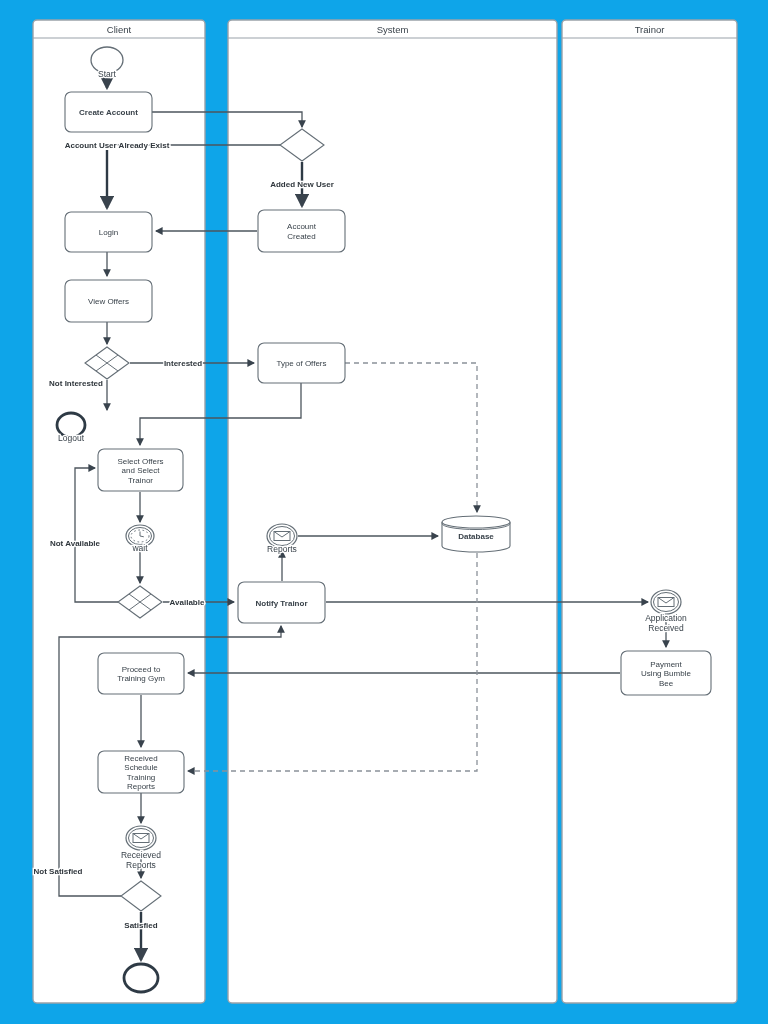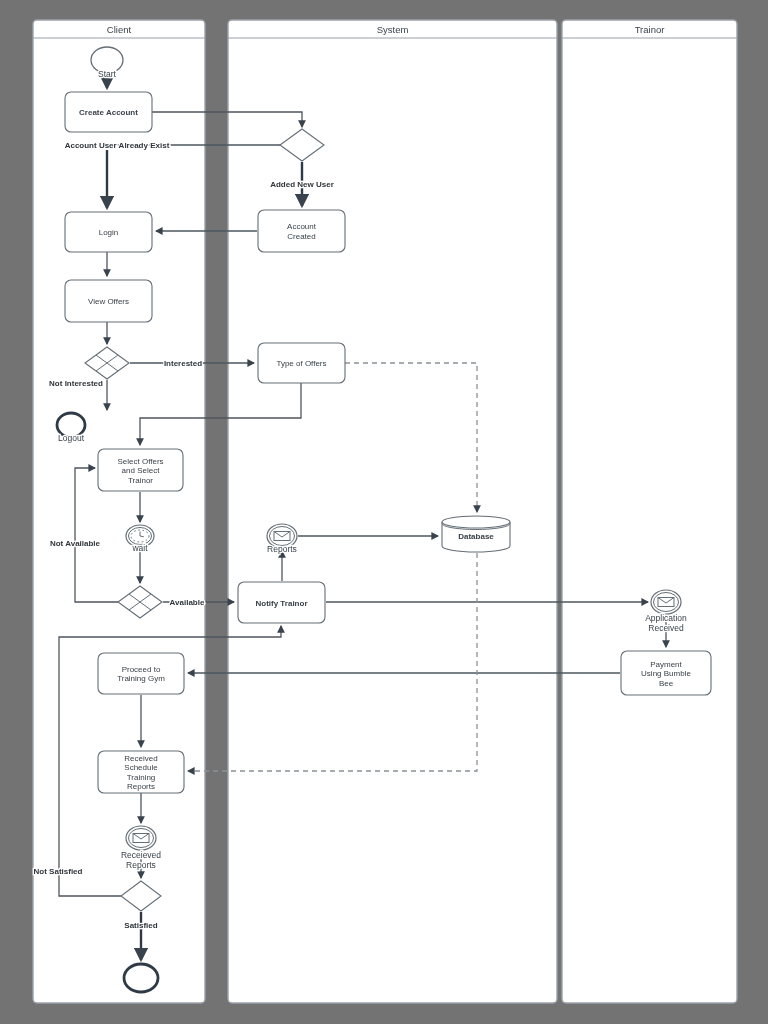--- a/index.html
+++ b/index.html
@@ -1,17 +1,17 @@
 <!DOCTYPE html>
 <html><head>
 <meta charset="utf-8">
 <style>
   html,body{margin:0;padding:0;background:#ffffff;}
   body{font-family:"Liberation Sans","DejaVu Sans",sans-serif;}
-  #page{width:768px;height:1024px;position:relative;background:#737373;overflow:hidden;}
+  #page{width:768px;height:1024px;position:relative;background:#0ea5e9;overflow:hidden;}
   svg text{font-family:"Liberation Sans","DejaVu Sans",sans-serif;}
 </style>
 </head>
 <body>
 
 <div id="page">
   <svg id="diagram-svg" width="768" height="1024" viewBox="0 0 768 1024">
     <defs>
       <marker id="arrowhead" viewBox="0 0 10 10" refX="8.5" refY="5" markerWidth="6" markerHeight="6" orient="auto">
         <path d="M0,0 L10,5 L0,10 z" fill="#39434d"></path>

